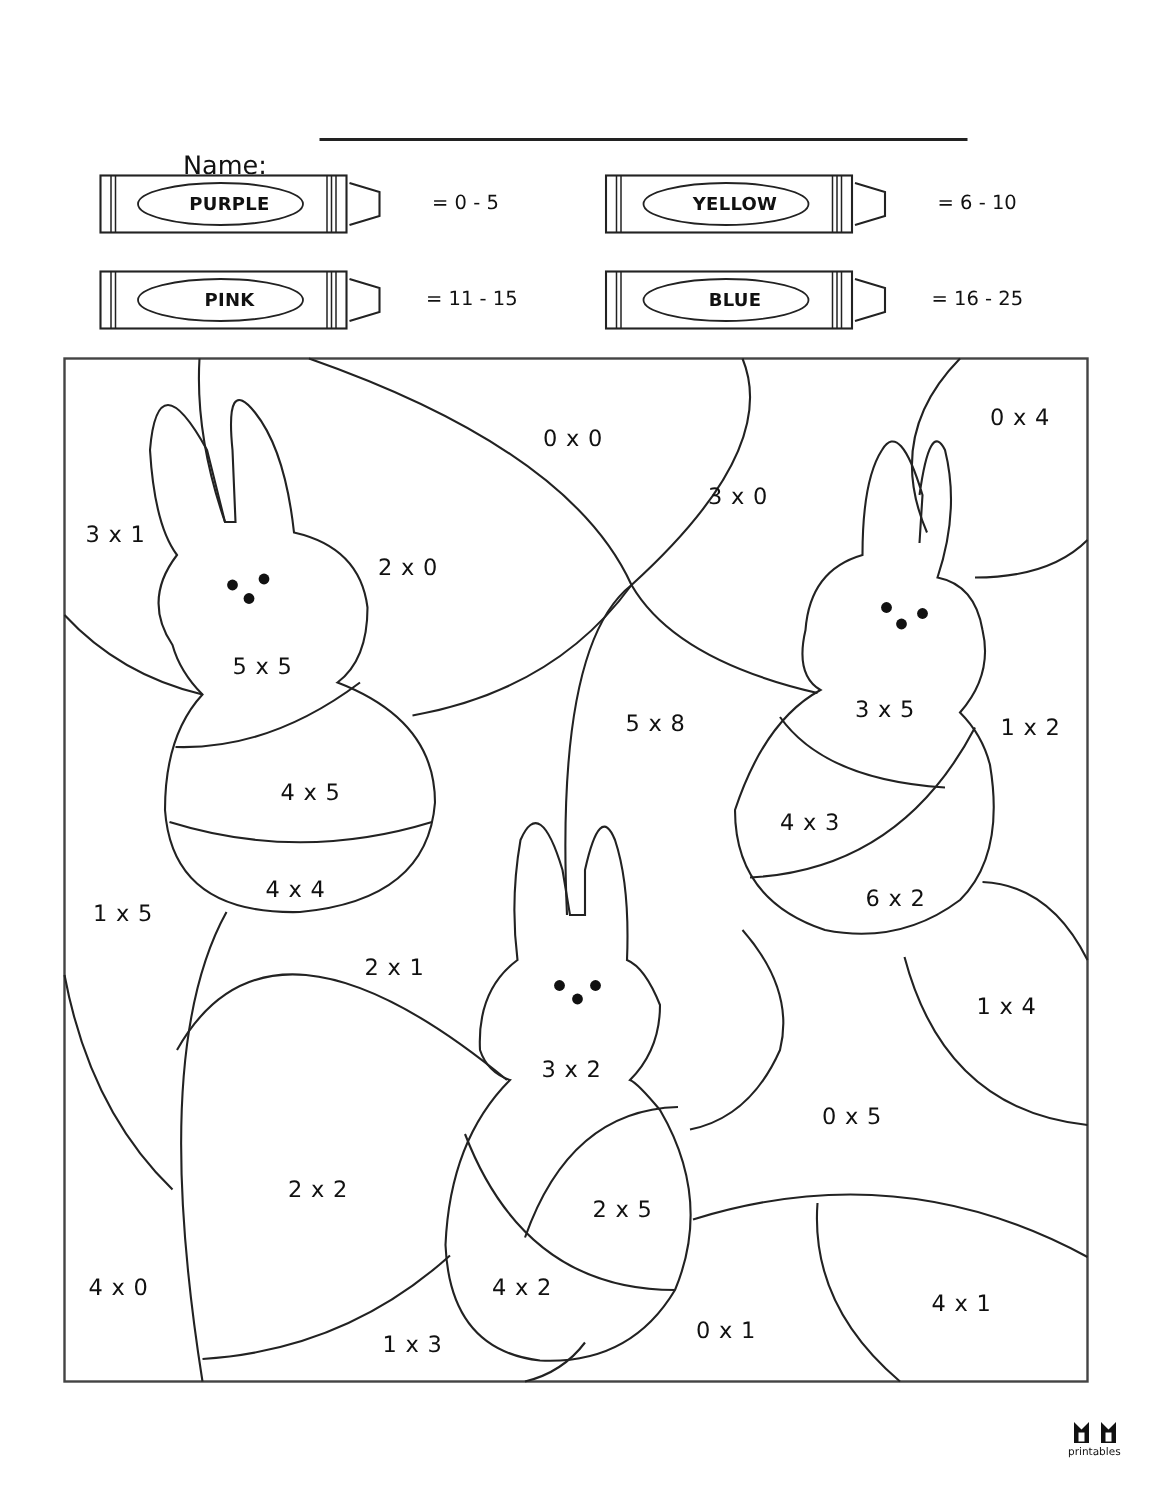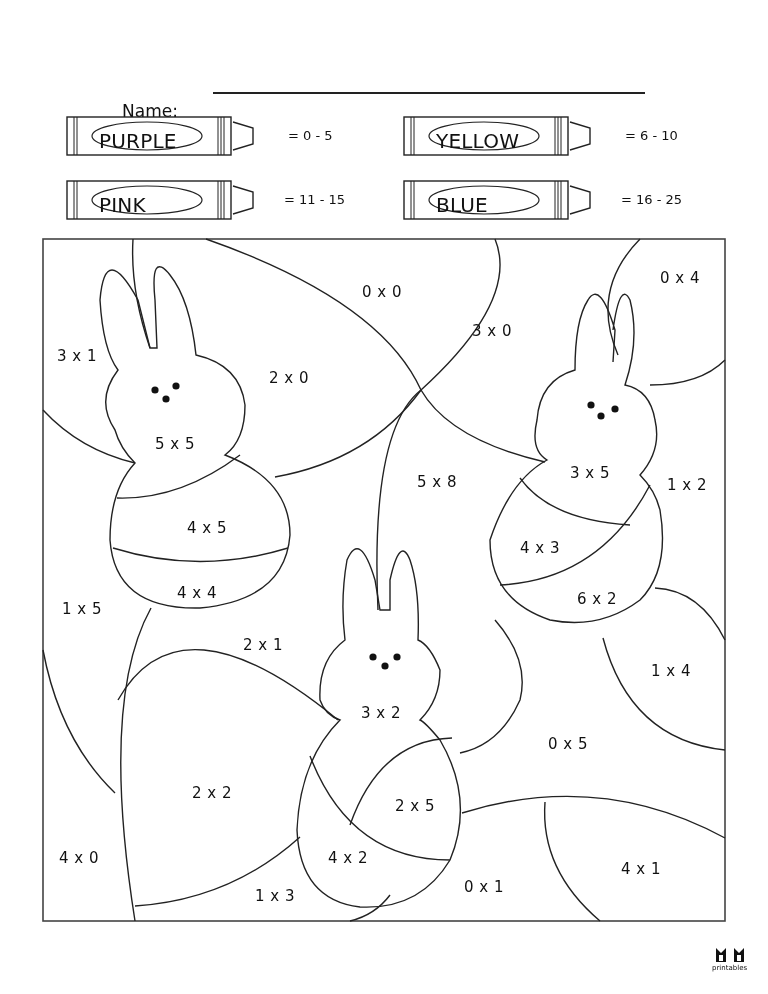--- a/index.html
+++ b/index.html
@@ -1,21 +1,21 @@
 <!DOCTYPE html>
 <html><head>
 <meta charset="utf-8">
 <style>
   html,body{margin:0;padding:0;background:#fff;}
   body{width:768px;height:994px;position:relative;overflow:hidden;font-family:"DejaVu Sans",sans-serif;color:#111;}
   .name-row{position:absolute;left:122px;top:62px;font-size:17px;margin-top:39px;}
   .name-line{position:absolute;left:213px;top:92px;width:432px;height:2px;background:#222;}
   .key{position:absolute;height:50px;}
   .key svg{position:absolute;left:0;top:0;}
-  .key .clabel{position:absolute;top:13px;width:108px;text-align:left;font-size:20px;letter-spacing:0.2px;}
+  .key .clabel{position:absolute;top:13px;width:108px;text-align:center;font-size:12px;letter-spacing:0.2px;font-weight:bold;}
   .key .range{position:absolute;top:12px;font-size:13px;white-space:nowrap;}
   .puzzle{position:absolute;left:42px;top:238px;width:684px;height:684px;}
   .lbl{position:absolute;font-size:15px;white-space:nowrap;transform:translate(-50%,-50%);letter-spacing:0.5px;}
   .logo{position:absolute;left:712px;top:944px;width:40px;height:36px;}
   .logo .txt{position:absolute;left:0;top:20px;font-size:7px;}
 </style>
 </head>
 <body>
 
 <div class="name-row">Name:</div>
@@ -131,21 +131,21 @@
       <circle cx="397" cy="657" r="3.6"></circle>
       <circle cx="385" cy="666" r="3.6"></circle>
   </g>
 </svg>
 
 <div id="labels">
     <div class="lbl" style="left: 382px; top: 292px;">0 x 0</div>
     <div class="lbl" style="left: 492px; top: 331px;">3 x 0</div>
     <div class="lbl" style="left: 680px; top: 278px;">0 x 4</div>
     <div class="lbl" style="left: 77px; top: 356px;">3 x 1</div>
-    <div class="lbl" style="left: 289px; top: 378px;">2 x 0</div>
+    <div class="lbl" style="left: 272px; top: 378px;">2 x 0</div>
     <div class="lbl" style="left: 175px; top: 444px;">5 x 5</div>
     <div class="lbl" style="left: 437px; top: 482px;">5 x 8</div>
     <div class="lbl" style="left: 590px; top: 473px;">3 x 5</div>
     <div class="lbl" style="left: 687px; top: 485px;">1 x 2</div>
     <div class="lbl" style="left: 207px; top: 528px;">4 x 5</div>
     <div class="lbl" style="left: 540px; top: 548px;">4 x 3</div>
     <div class="lbl" style="left: 197px; top: 593px;">4 x 4</div>
     <div class="lbl" style="left: 597px; top: 599px;">6 x 2</div>
     <div class="lbl" style="left: 82px; top: 609px;">1 x 5</div>
     <div class="lbl" style="left: 263px; top: 645px;">2 x 1</div>

